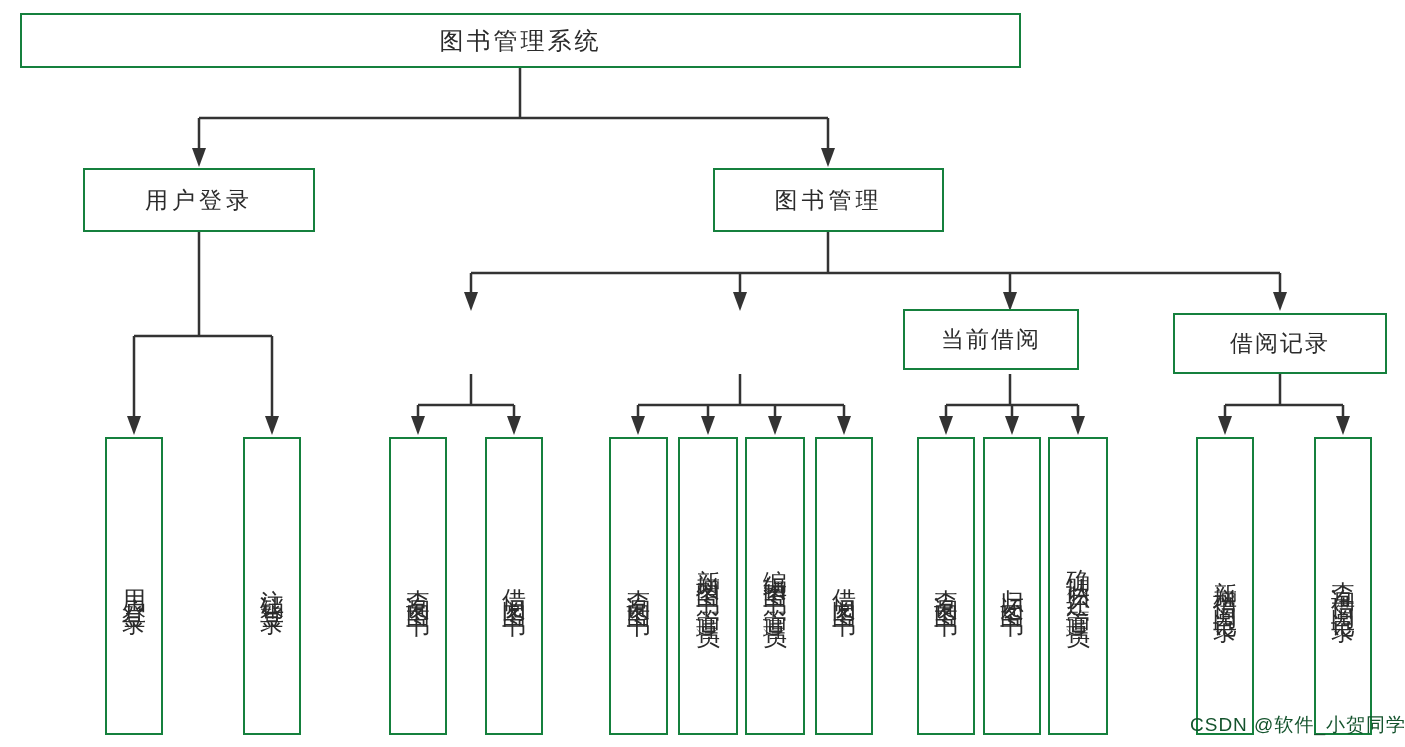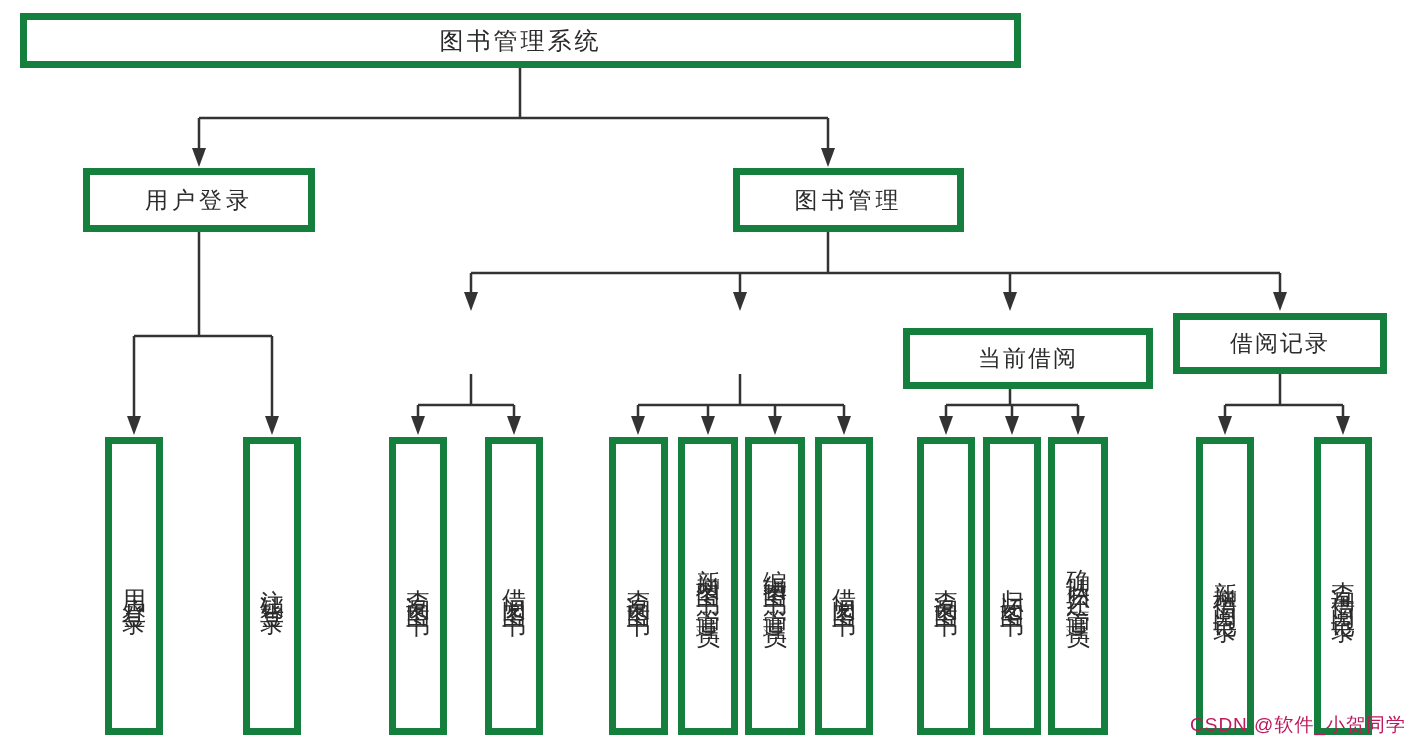--- a/index.html
+++ b/index.html
@@ -5,33 +5,33 @@
   html,body { margin:0; padding:0; background:#ffffff; }
   .canvas {
     position:relative; width:1405px; height:747px; background:#ffffff;
     font-family:"Liberation Sans","DejaVu Sans",sans-serif; color:#2b2b2b;
     overflow:hidden;
   }
   svg.wires { position:absolute; left:0; top:0; width:1405px; height:747px; }
   .wires path { stroke:#333333; stroke-width:2.5; fill:none; }
   .wires polygon { fill:#333333; stroke:none; }
   .box {
-    position:absolute; background:#ffffff; border:7px solid #15803d;
+    position:absolute; background:#ffffff; border:2px solid #15803d;
     box-sizing:border-box; display:flex; align-items:center; justify-content:center;
   }
   .box.root  { font-size:24px; letter-spacing:3px; }
   .box.lv2   { font-size:23px; letter-spacing:4px; }
   .box.lv3   { font-size:23px; letter-spacing:2px; }
   .box.leaf span.vtext {
     writing-mode:vertical-rl; text-orientation:mixed;
     font-size:24px; letter-spacing:8px; line-height:1;
   }
   .watermark {
     position:absolute; left:1190px; top:712px;
-    font-size:19px; letter-spacing:1px; color:#be185d; white-space:nowrap;
+    font-size:19px; letter-spacing:1px; color:#14532d; white-space:nowrap;
   }
 </style>
 </head>
 <body>
 
 <div class="canvas">
 
   <svg class="wires" viewBox="0 0 1405 747">
     <g>
       <path d="M520 68 V118 M199 118 H828 M199 118 V150 M828 118 V150"></path>
@@ -75,25 +75,25 @@
     </g>
   </svg>
 
   <div class="box root" style="left:20px; top:13px; width:1001px; height:55px;">
     <span>图书管理系统</span>
   </div>
 
   <div class="box lv2" style="left:83px; top:168px; width:232px; height:64px;">
     <span>用户登录</span>
   </div>
-  <div class="box lv2" style="left:713px; top:168px; width:231px; height:64px;margin-left:20px;">
+  <div class="box lv2" style="left:713px; top:168px; width:231px; height:64px;">
     <span>图书管理</span>
   </div>
 
-  <div class="box lv3" style="left:903px; top:328px; width:250px; height:61px;">
+  <div class="box lv3" style="left:903px; top:309px; width:176px; height:61px;">
     <span>当前借阅</span>
   </div>
   <div class="box lv3" style="left:1173px; top:313px; width:214px; height:61px;">
     <span>借阅记录</span>
   </div>
 
   <div class="box leaf" style="left:105px; top:437px; width:58px; height:298px;">
     <span class="vtext">用户登录</span>
   </div>
   <div class="box leaf" style="left:243px; top:437px; width:58px; height:298px;">

